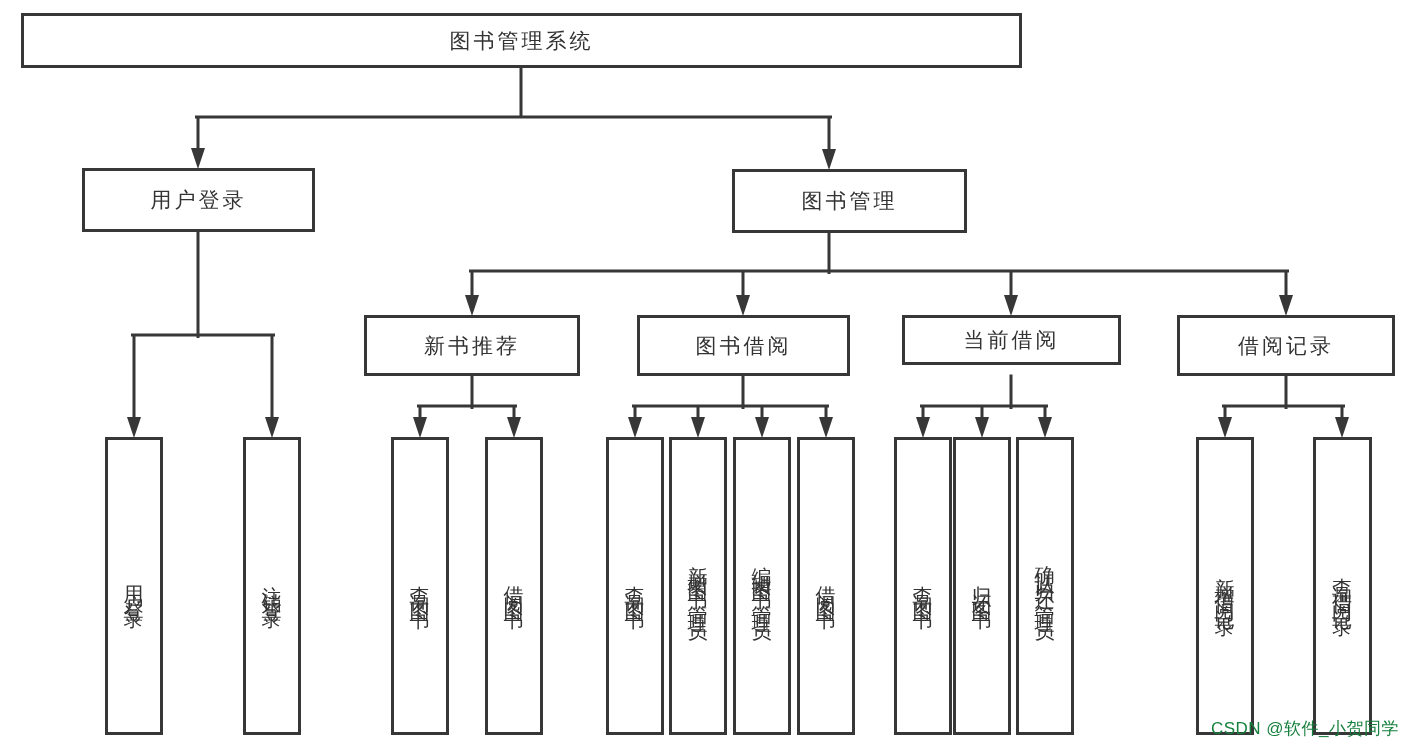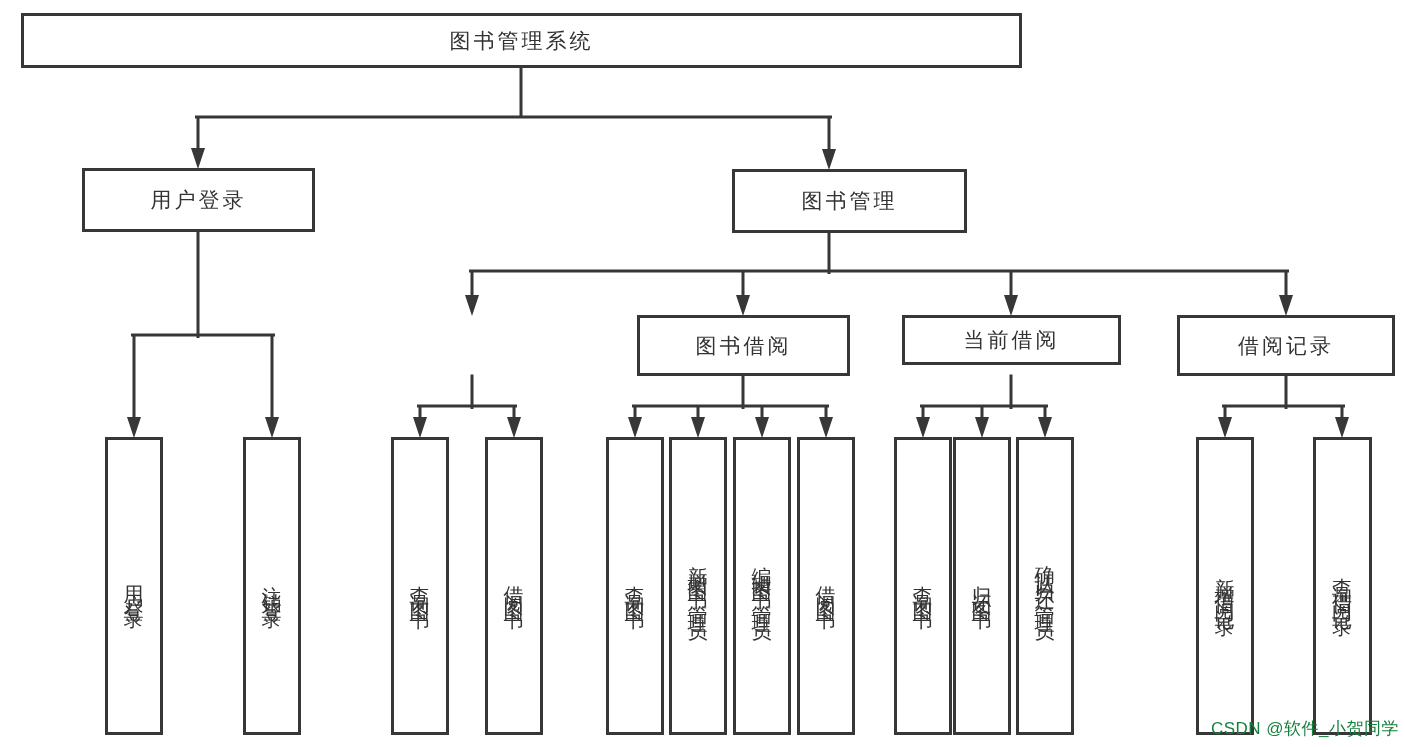--- a/index.html
+++ b/index.html
@@ -126,20 +126,23 @@
     <span class="lbl">图书管理系统</span>
   </div>
 
   <div class="node" style="left:82px; top:168px; width:233px; height:64px;">
     <span class="lbl">用户登录</span>
   </div>
   <div class="node" style="left:712px; top:169px; width:235px; height:64px;margin-left:20px;">
     <span class="lbl">图书管理</span>
   </div>
 
+  <div class="node" style="left:364px; top:315px; width:216px; height:61px;">
+    <span class="lbl">新书推荐</span>
+  </div>
   <div class="node" style="left:637px; top:315px; width:213px; height:61px;justify-content:center;">
     <span class="lbl">图书借阅</span>
   </div>
   <div class="node" style="left:902px; top:315px; width:219px; height:50px;">
     <span class="lbl">当前借阅</span>
   </div>
   <div class="node" style="left:1177px; top:315px; width:218px; height:61px;">
     <span class="lbl">借阅记录</span>
   </div>
 

